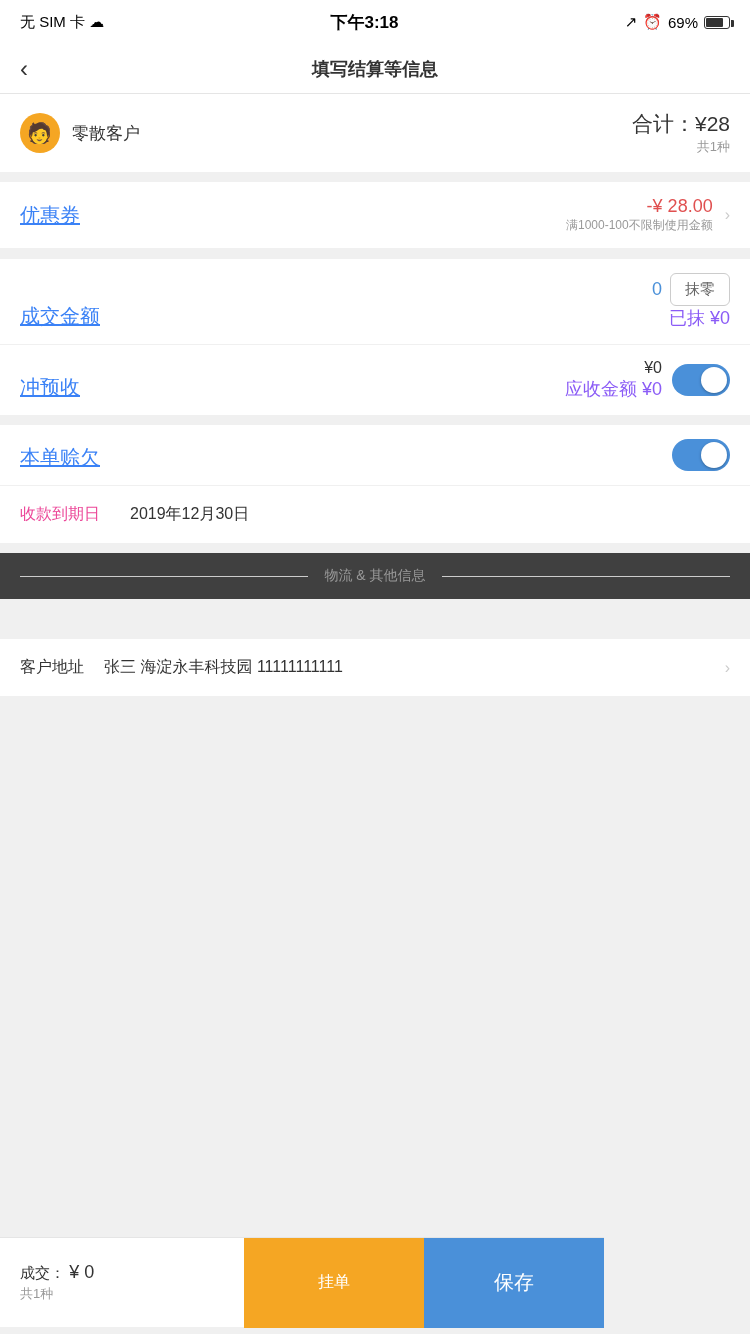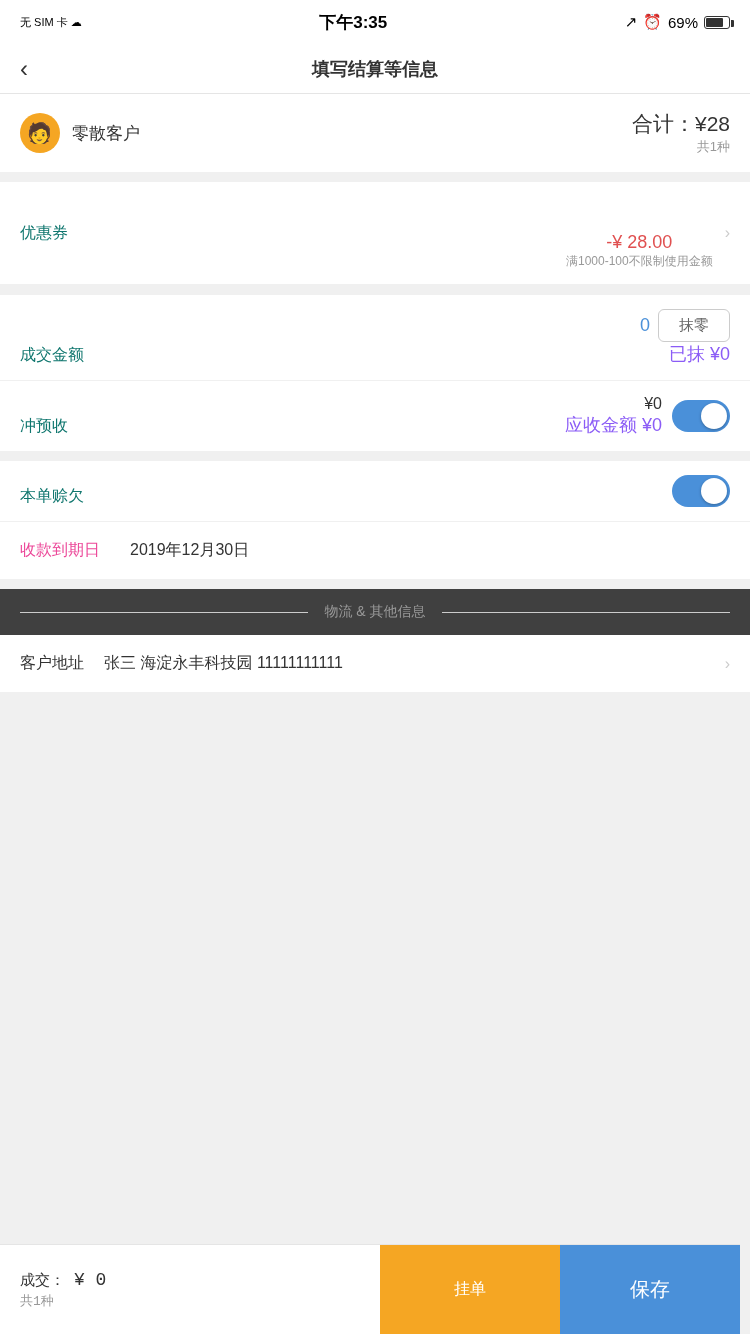--- a/index.html
+++ b/index.html
@@ -17,21 +17,21 @@
     .status-bar {
       display: flex;
       justify-content: space-between;
       align-items: center;
       background: #fff;
       padding: 0 20px;
       height: 44px;
       font-size: 15px;
       font-weight: 500;
     }
-    .status-left { display: flex; align-items: center; gap: 8px; font-size: 11px; justify-content: flex-end; }
+    .status-left { display: flex; align-items: center; gap: 8px; font-size: 15px; justify-content: flex-end; }
     .status-center { font-size: 17px; font-weight: 600; }
     .status-right { display: flex; align-items: center; gap: 6px; font-size: 15px; }
     .battery-bar {
       width: 26px; height: 13px; border: 1.5px solid #333; border-radius: 3px;
       position: relative; display: inline-block;
     }
     .battery-bar::after {
       content: ''; position: absolute; right: -5px; top: 3px;
       width: 3px; height: 7px; background: #333; border-radius: 0 1px 1px 0;
     }
@@ -89,47 +89,47 @@
     
     .form-row {
       display: flex;
       align-items: flex-end;
       justify-content: space-between;
       padding: 14px 20px;
       border-bottom: 1px solid #f0f0f0;
       min-height: 60px;
     }
     .form-row:last-child { border-bottom: none; }
-    .row-label { font-size: 16px; color: #0f766e; }
+    .row-label { font-size: 20px; color: #3b82f6; text-decoration: underline; }
     .row-right { display: flex; align-items: center; gap: 10px; }
     .row-value { font-size: 16px; color: #333; }
     .row-value-blue { font-size: 18px; color: #4a90d9; font-weight: 500; }
     .row-sub { font-size: 18px; color: #8b5cf6; }
     .row-right-block { text-align: right; }
     .chevron { color: #ccc; font-size: 16px; margin-left: 6px; }
 
     
     .discount-row {
       display: flex;
       align-items: center;
       justify-content: space-between;
       padding: 14px 20px;
       border-bottom: 1px solid #f0f0f0;
       min-height: 60px;
     }
     .discount-right { text-align: right; display: flex; align-items: center; gap: 6px; }
-    .discount-value-block { text-align: center; margin-top: 36px; }
+    .discount-value-block { text-align: right; }
     .discount-amount { font-size: 18px; color: #e05050; font-weight: 500; }
     .discount-desc { font-size: 12px; color: #999; }
 
     
     .roundoff-btn {
       border: 1px solid #ccc;
       border-radius: 6px;
-      padding: 6px 20px;
+      padding: 6px 14px;
       font-size: 15px;
       color: #666;
       background: #fff;
       cursor: pointer;
     }
 
     
     .toggle {
       width: 58px; height: 32px;
       background: #4a90d9;
@@ -171,37 +171,37 @@
     }
     .divider-text { font-size: 14px; color: #999; white-space: nowrap; }
 
     
     .address-row {
       display: flex;
       align-items: center;
       justify-content: space-between;
       padding: 18px 20px;
       background: #fff;
+      margin-top: 40px;
     }
     .address-label { font-size: 16px; color: #333; flex-shrink: 0; margin-right: 20px; }
     .address-value { font-size: 16px; color: #333; flex: 1; }
 
     
     .bottom-spacer { height: 120px; }
 
     .bottom-bar {
       position: fixed;
-      bottom: 0; left: 0;
-      width: 740px;
+      bottom: 7px; left: 0;
+      width: 604px;
       height: 90px;
       background: #fff;
       display: flex;
       align-items: center;
       border-top: 1px solid #e5e5e5;
-      font-family: Liberation Mono, monospace;
     }
     .bottom-info {
       flex: 1;
       padding: 0 20px;
     }
     .bottom-deal { font-size: 15px; color: #333; }
     .bottom-deal-amount { font-size: 18px; color: #333; font-weight: 500; }
     .bottom-count { font-size: 13px; color: #999; margin-top: 2px; }
     .btn-pending {
       width: 180px; height: 90px;
@@ -229,21 +229,21 @@
       gap: 8px;
     }
   </style>
 </head>
 <body>
 
 <div class="status-bar">
   <div class="status-left">
     <span>无 SIM 卡 ☁</span>
   </div>
-  <div class="status-center">下午3:35</div>
+  <div class="status-center">下午3:18</div>
   <div class="status-right">
     <span>↗</span>
     <span>⏰</span>
     <span>69%</span>
     <div class="battery-bar">
       <div class="battery-fill"></div>
     </div>
   </div>
 </div>
 

